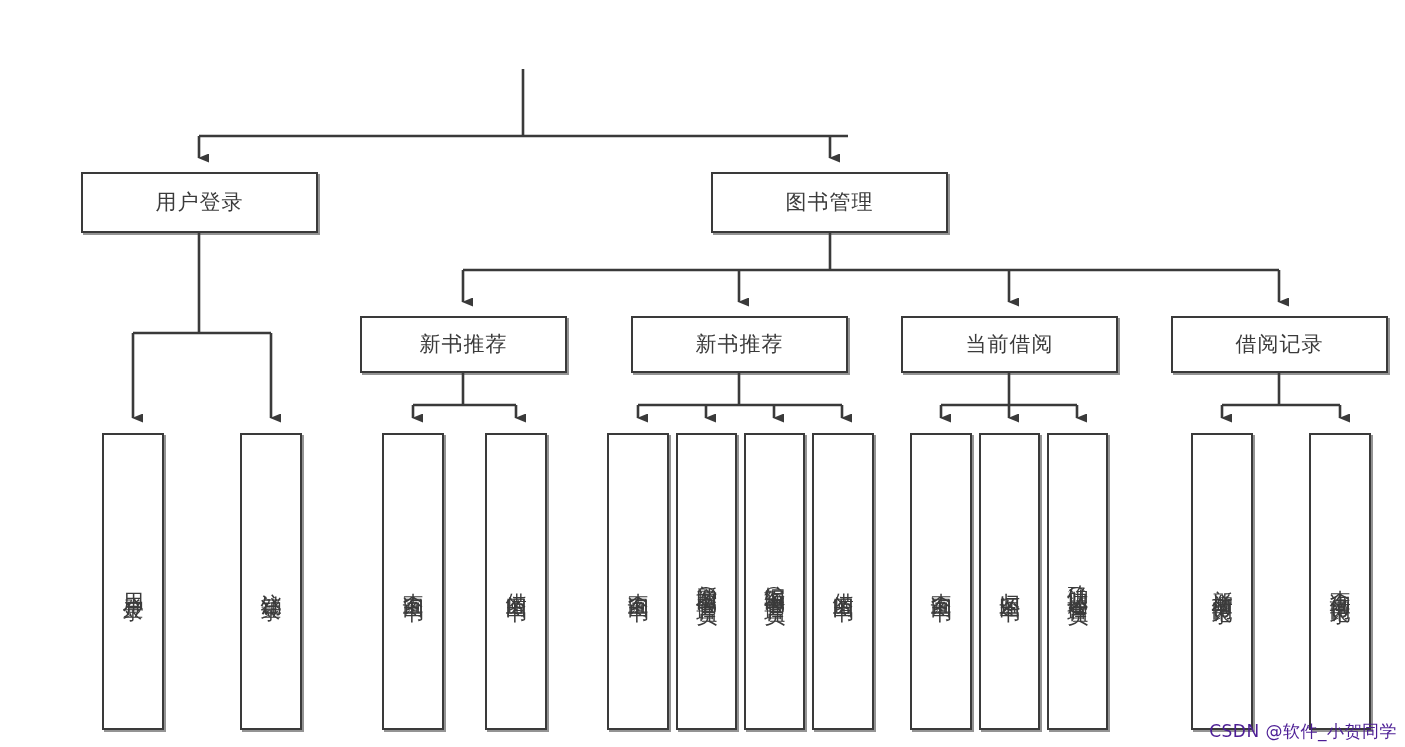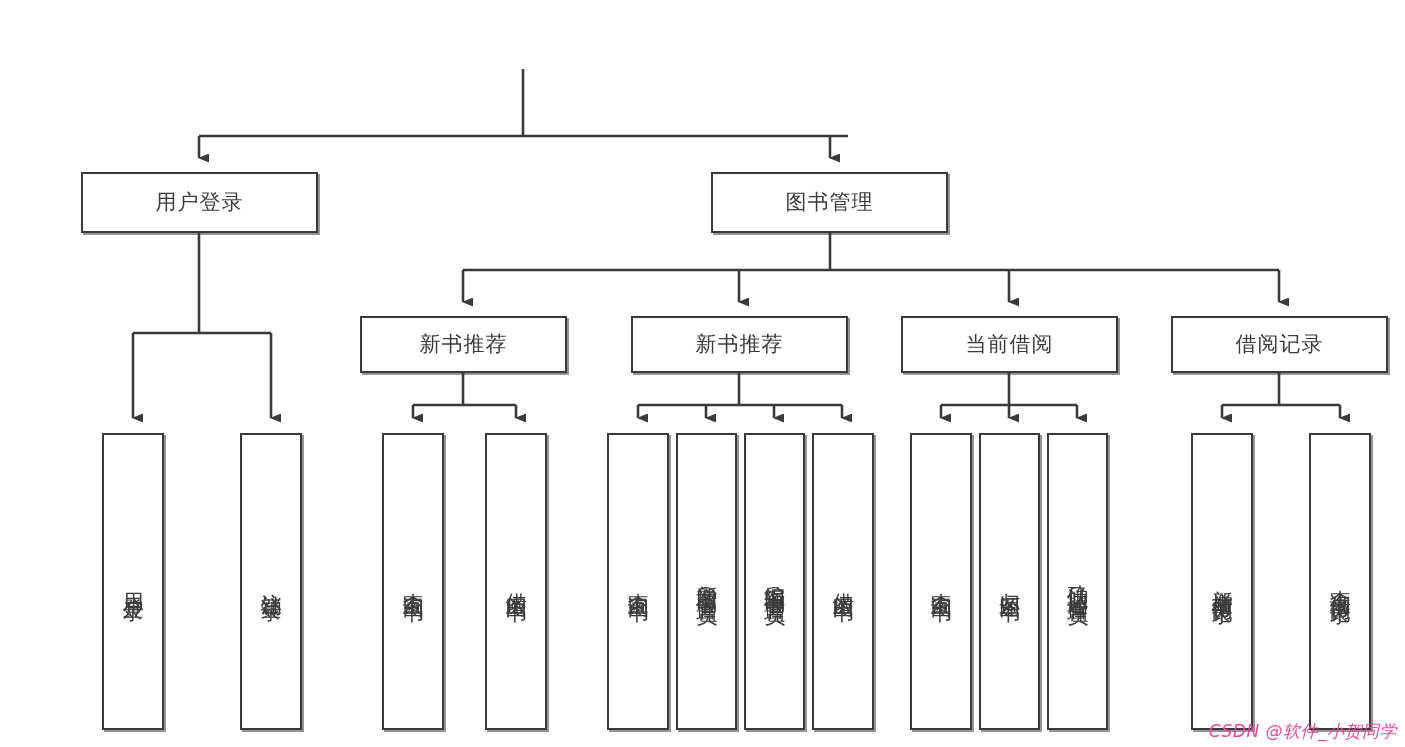--- a/index.html
+++ b/index.html
@@ -58,25 +58,24 @@
   .node.vert span {
     writing-mode: vertical-rl;
     text-orientation: upright;
     display: block;
   }
   #watermark {
     position: absolute;
     right: 8px;
     bottom: 4px;
     font-size: 17px;
-    color: #ec4899;
+    color: #4c1d95;
     letter-spacing: 0.5px;
     white-space: nowrap;
     user-select: none;
-    font-style: italic;
   }
 </style>
 </head>
 <body>
 
 <div id="diagram-root">
 
   <svg id="edges-layer" width="1405" height="747" viewBox="0 0 1405 747" xmlns="http://www.w3.org/2000/svg">
     <defs>
       <marker id="arrowhead" markerWidth="9" markerHeight="11" refX="4.5" refY="10" orient="auto" markerUnits="userSpaceOnUse">

